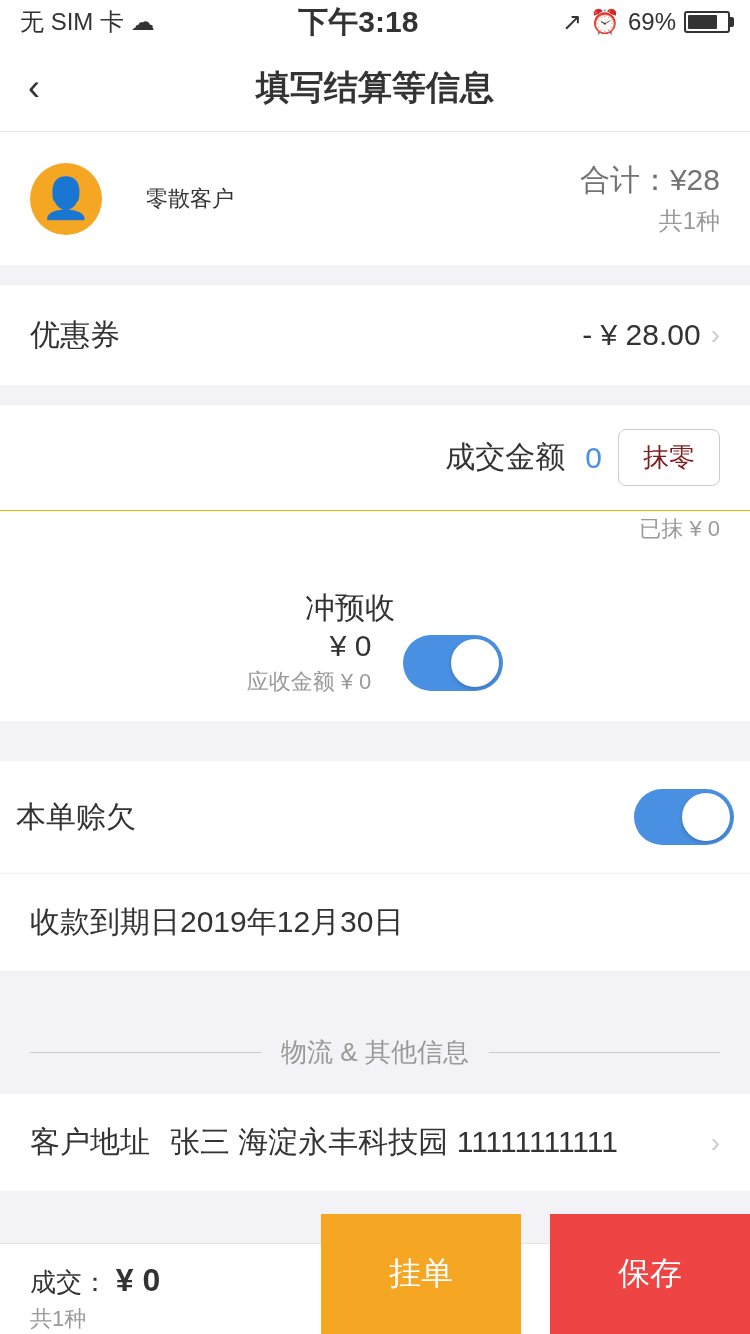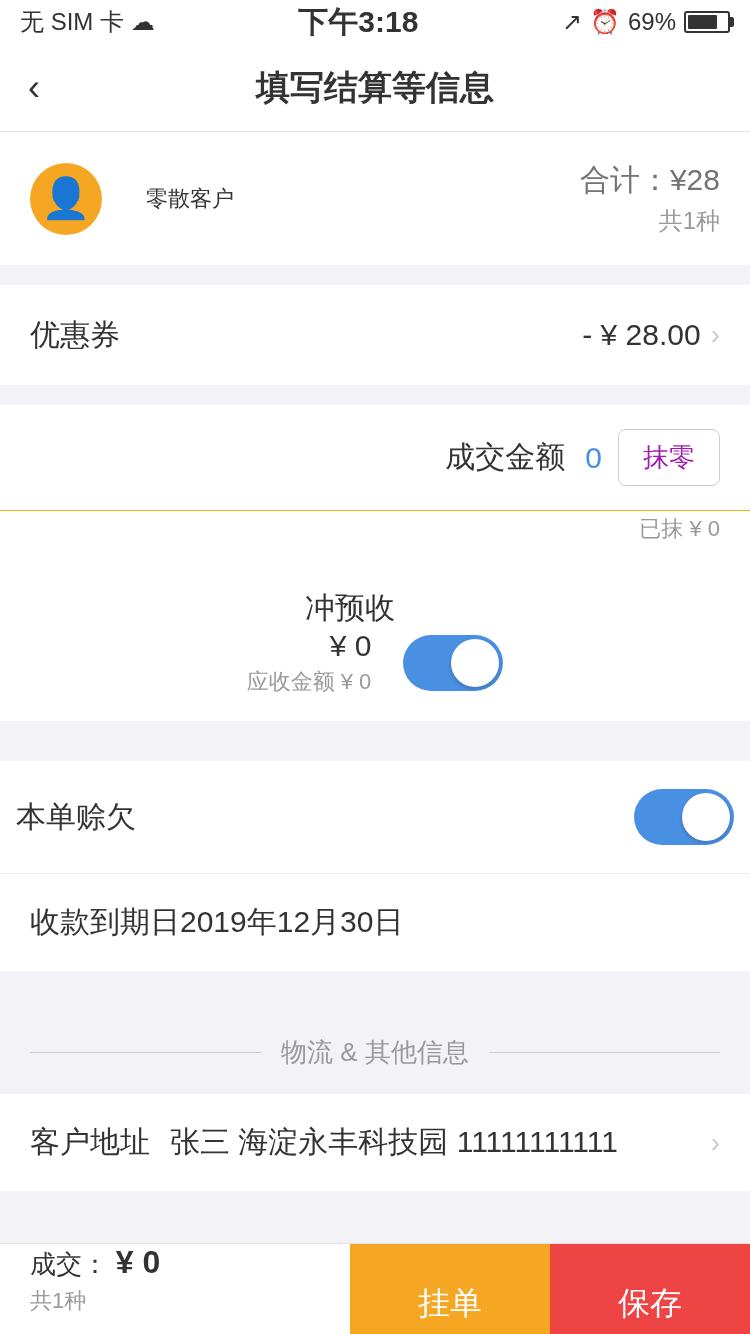--- a/index.html
+++ b/index.html
@@ -166,21 +166,21 @@
     .amount-number {
       font-size: 30px;
       color: #4a90e2;
       font-weight: 500;
     }
     .round-btn {
       border: 1px solid #ccc;
       border-radius: 8px;
       padding: 10px 24px;
       font-size: 26px;
-      color: #a21caf;
+      color: #7f1d1d;
       background: #fff;
       cursor: pointer;
     }
     .amount-sub {
       font-size: 22px;
       color: #999;
       text-align: right;
     }
 
     
@@ -309,23 +309,24 @@
     }
 
     
     .footer {
       position: fixed;
       bottom: 0;
       left: 0;
       width: 750px;
       height: 91px;
       display: flex;
-      align-items: flex-start;
+      align-items: flex-end;
       background: #fff;
       border-top: 1px solid #e5e5e5;
+      gap: 29px;
     }
     .footer-info {
       flex: 1;
       padding: 0 30px;
     }
     .footer-deal {
       font-size: 26px;
       color: #333;
     }
     .footer-deal-amount {

